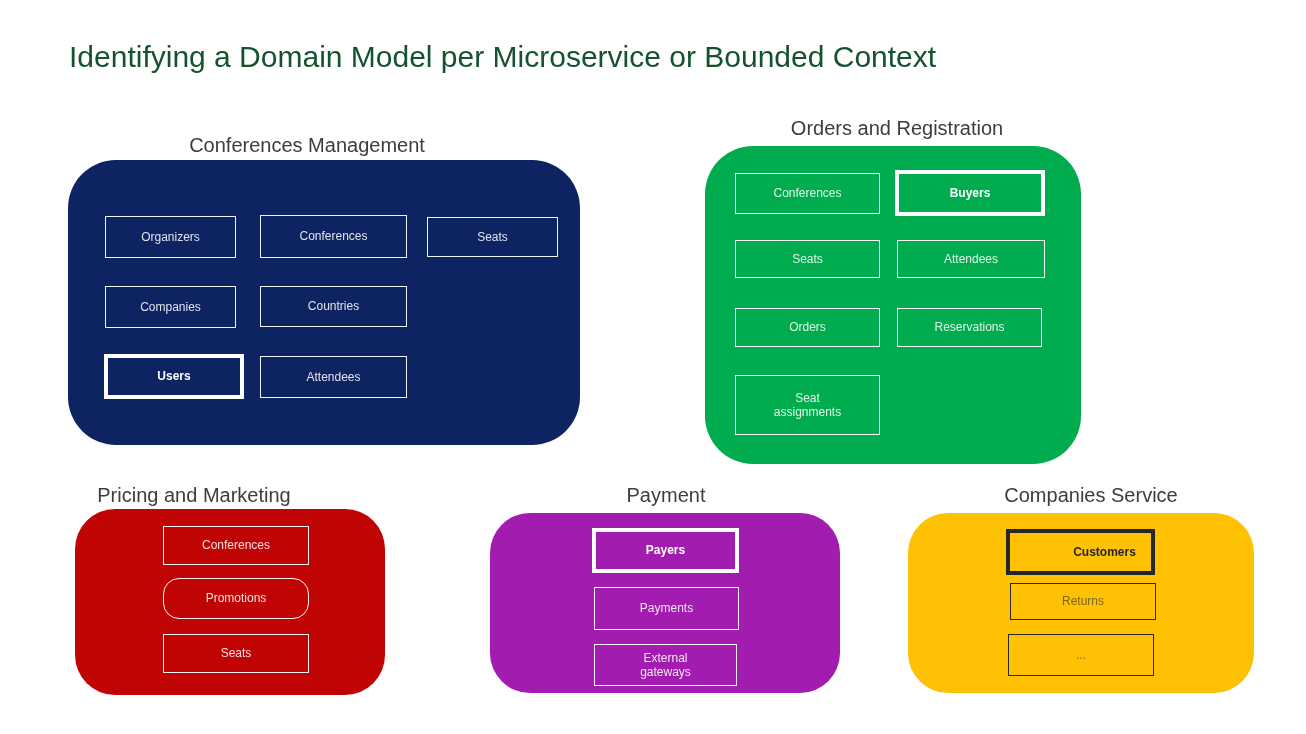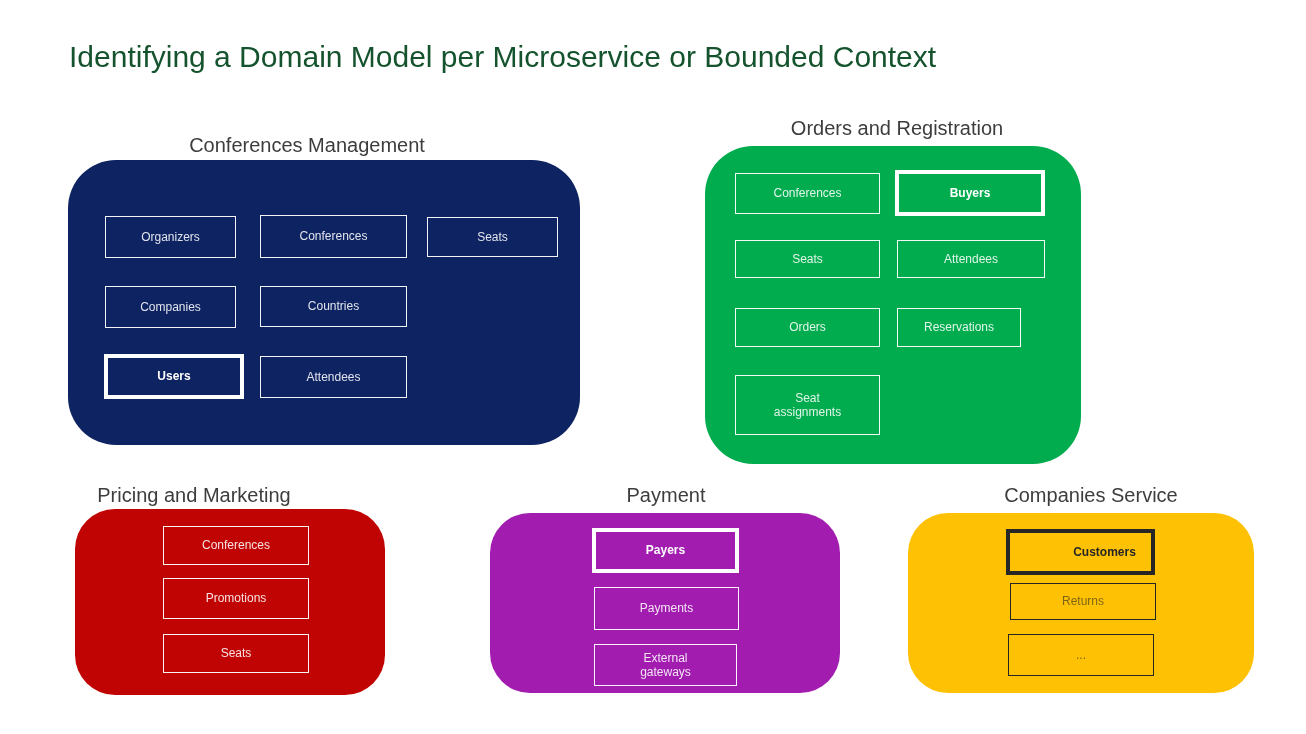--- a/index.html
+++ b/index.html
@@ -81,29 +81,29 @@
     <div class="entity" style="left:192px; top:196px; width:147px; height:42px;">Attendees</div>
   </div>
 
   <div class="group-title" style="left:897px; top:117px;">Orders and Registration</div>
   <div class="context" style="left: 705px; top: 146px; width: 376px; height: 318px; background-color: rgb(0, 172, 78);">
     <div class="entity" style="left:30px;  top:27px;  width:145px; height:41px;">Conferences</div>
     <div class="entity hl" style="left:190px; top:24px; width:150px; height:46px;">Buyers</div>
     <div class="entity" style="left:30px;  top:94px;  width:145px; height:38px;">Seats</div>
     <div class="entity" style="left:192px; top:94px;  width:148px; height:38px;">Attendees</div>
     <div class="entity" style="left:30px;  top:162px; width:145px; height:39px;">Orders</div>
-    <div class="entity" style="left:192px; top:162px; width:124px; height:39px;">Reservations</div>
+    <div class="entity" style="left:192px; top:162px; width:145px; height:39px;">Reservations</div>
     <div class="entity" style="left:30px;  top:229px; width:145px; height:60px;">Seat
 assignments</div>
   </div>
 
   <div class="group-title" style="left:194px; top:484px;">Pricing and Marketing</div>
   <div class="context small" style="left: 75px; top: 509px; width: 310px; height: 186px; background-color: rgb(192, 4, 4);">
     <div class="entity" style="left:88px; top:17px;  width:146px; height:39px;">Conferences</div>
-    <div class="entity" style="left:88px; top:69px;  width:146px; height:41px;">Promotions</div>
+    <div class="entity" style="left:88px; top:69px;  width:146px; height:41px;border-radius:16px;">Promotions</div>
     <div class="entity" style="left:88px; top:125px; width:146px; height:39px;">Seats</div>
   </div>
 
   <div class="group-title" style="left:666px; top:484px;">Payment</div>
   <div class="context small" style="left: 490px; top: 513px; width: 350px; height: 180px; background-color: #a21caf;">
     <div class="entity hl" style="left:102px; top:15px; width:147px; height:45px;">Payers</div>
     <div class="entity" style="left:104px; top:74px;  width:145px; height:43px;">Payments</div>
     <div class="entity" style="left:104px; top:131px; width:143px; height:42px;">External
 gateways</div>
   </div>

